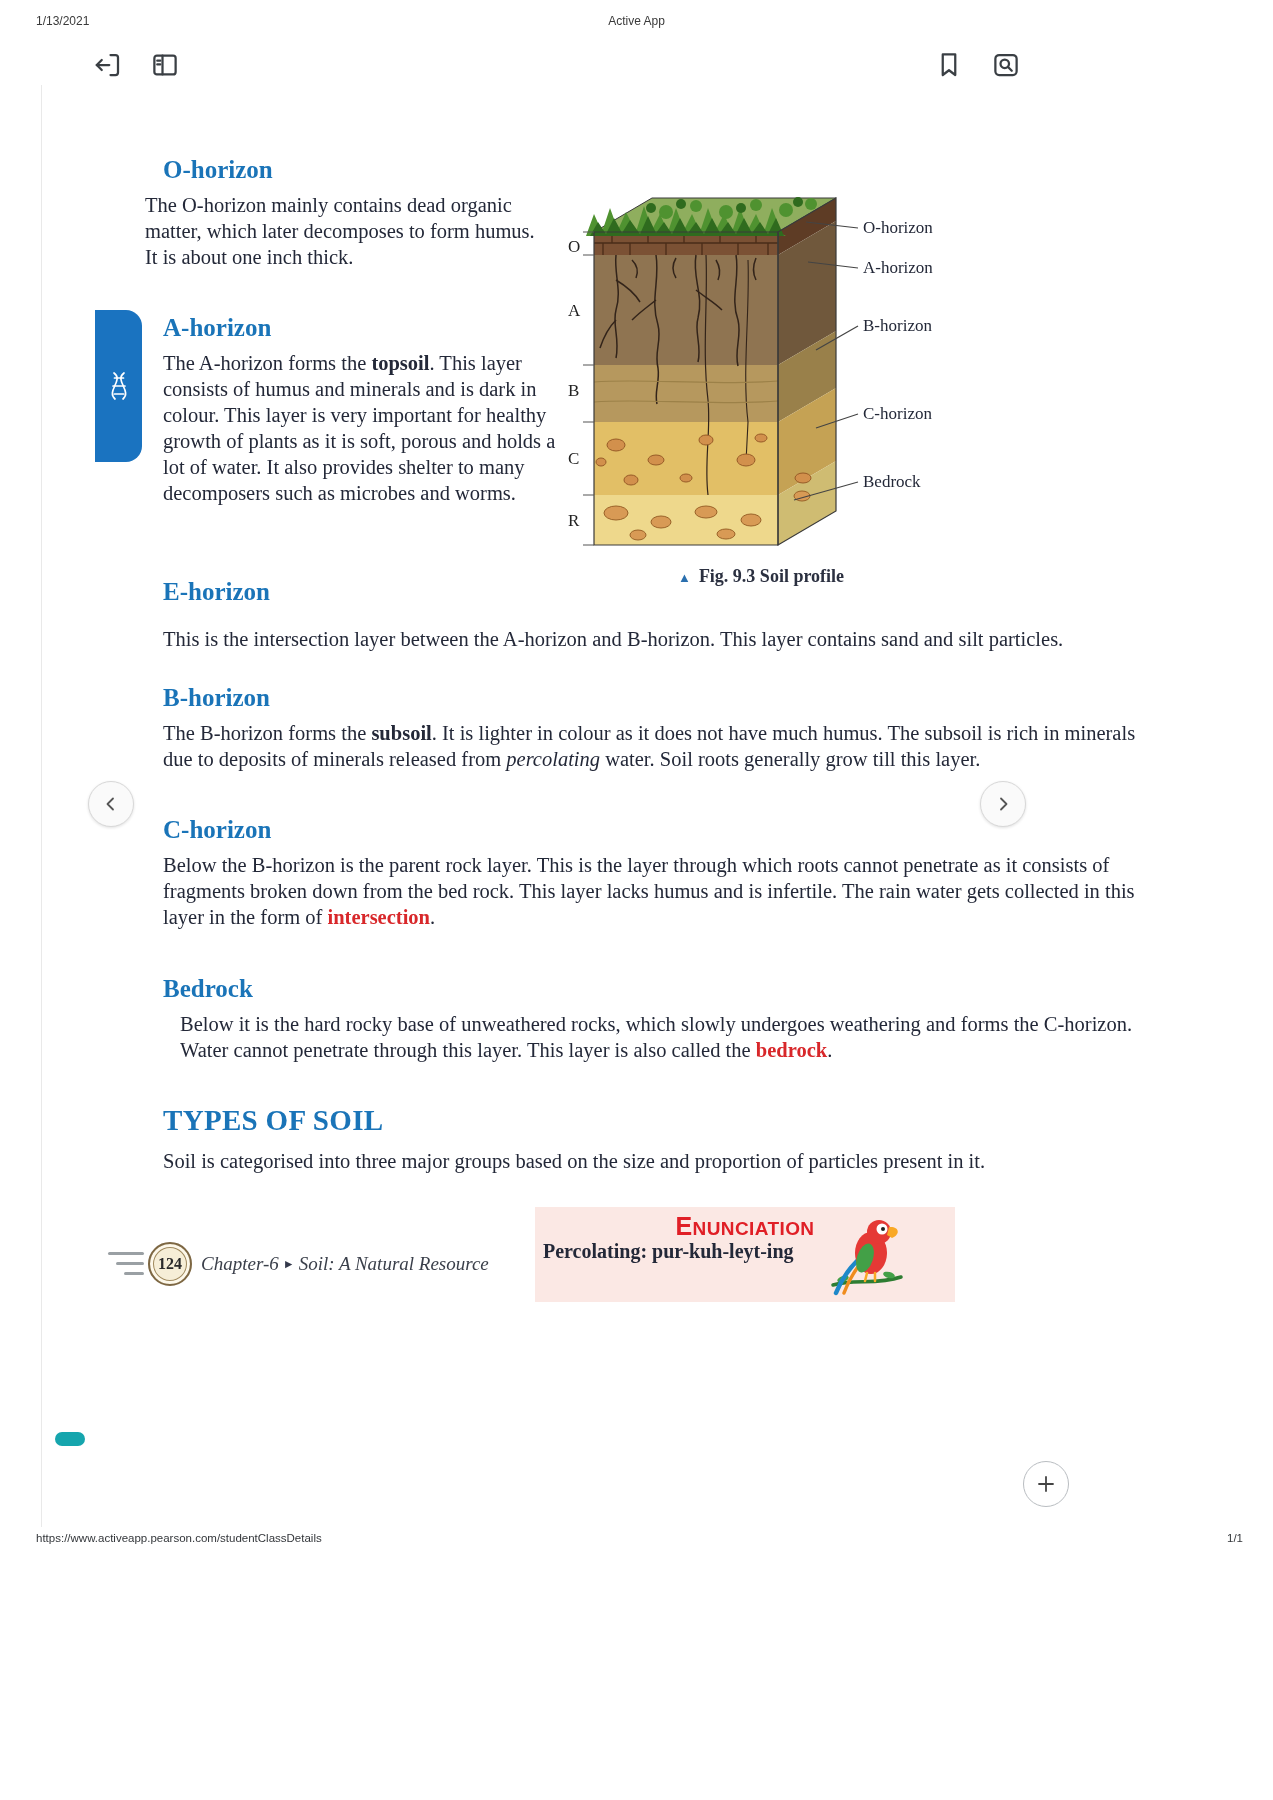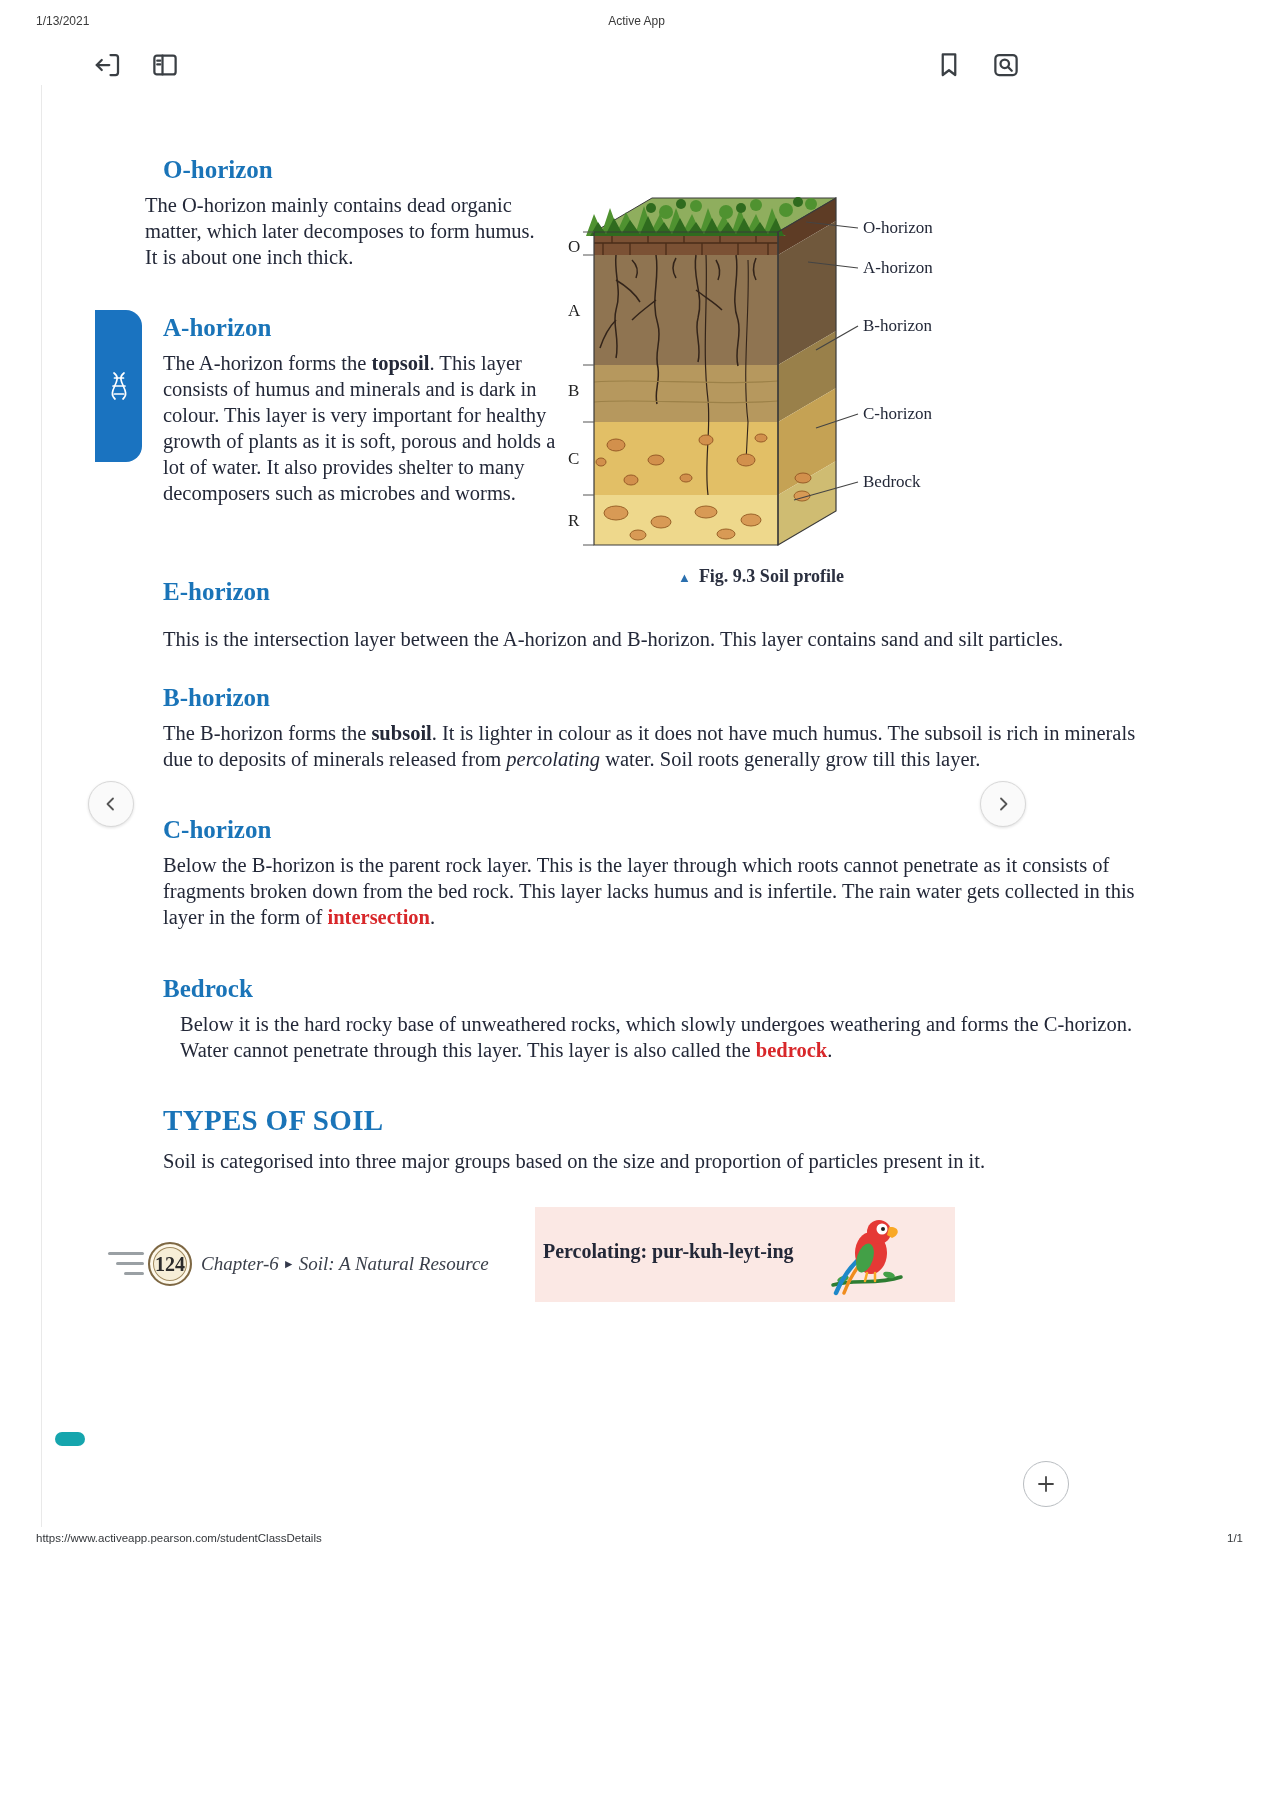--- a/index.html
+++ b/index.html
@@ -53,21 +53,21 @@
   .enun-text{
     font-family:"Liberation Serif", serif;font-weight:bold;font-size:20px;color:#232838;
     position:absolute;left:8px;top:33px;
   }
   .coin{
     position:absolute;left:148px;top:1242px;width:44px;height:44px;border-radius:50%;
     background:#f6eed7;border:2px solid #7d6743;box-sizing:border-box;
     display:flex;align-items:center;justify-content:center;
     box-shadow:inset 0 0 0 3px #fdf8ea, inset 0 0 0 4px #a08a5f;
   }
-  .coin-num{font-family:"Liberation Serif", serif;font-weight:bold;font-size:20px;color:#2b2b2b;}
+  .coin-num{font-family:"Liberation Serif", serif;font-weight:bold;font-size:16px;color:#2b2b2b;}
   .speed-line{position:absolute;height:3px;border-radius:2px;background:#9aa0a4;}
   .chapter-line{font-family:"Liberation Serif", serif;font-style:italic;font-size:19px;color:#3a3f4a;}
   .chapter-arrow{font-style:normal;font-size:12px;color:#33384a;padding:0 4px;position:relative;top:-2px;}
 
   .teal-pill{position:absolute;left:55px;top:1432px;width:30px;height:14px;border-radius:7px;background:#15a5ad;cursor:pointer;}
   .plus-btn{
     position:absolute;left:1023px;top:1461px;width:44px;height:44px;border-radius:50%;
     background:#fff;border:1px solid #b9bdc1;display:flex;align-items:center;justify-content:center;cursor:pointer;
   }
   .bottom-text{font-size:11.5px;color:#33363a;}
@@ -251,20 +251,21 @@
 
 <div class="speed-line" style="left:108px;top:1252px;width:36px;"></div>
 <div class="speed-line" style="left:116px;top:1262px;width:28px;"></div>
 <div class="speed-line" style="left:124px;top:1272px;width:20px;"></div>
 <div class="coin">
   <span class="coin-num">124</span>
 </div>
 <div class="abs chapter-line" style="left:201px;top:1253px;"><span>Chapter-6</span><span class="chapter-arrow">►</span><span>Soil: A Natural Resource</span></div>
 
 <div class="enun-box">
+  <div class="enun-title">ENUNCIATION</div>
   <div class="enun-text">Percolating: pur-kuh-leyt-ing</div>
   <svg class="abs" style="left:292px;top:6px;" width="78" height="86" viewBox="0 0 78 86">
 
     <path d="M6 72 C 26 66, 50 72, 74 64" stroke="#2e7d32" stroke-width="3.5" fill="none" stroke-linecap="round"></path>
     <ellipse cx="16" cy="66" rx="6" ry="3" fill="#43a047" transform="rotate(-20 16 66)"></ellipse>
     <ellipse cx="62" cy="62" rx="6" ry="3" fill="#43a047" transform="rotate(15 62 62)"></ellipse>
 
     <path d="M30 48 C 18 60, 13 70, 9 80" stroke="#1e88c9" stroke-width="4.5" fill="none" stroke-linecap="round"></path>
     <path d="M34 50 C 24 62, 20 72, 17 80" stroke="#ef8c1e" stroke-width="3.5" fill="none" stroke-linecap="round"></path>
 

